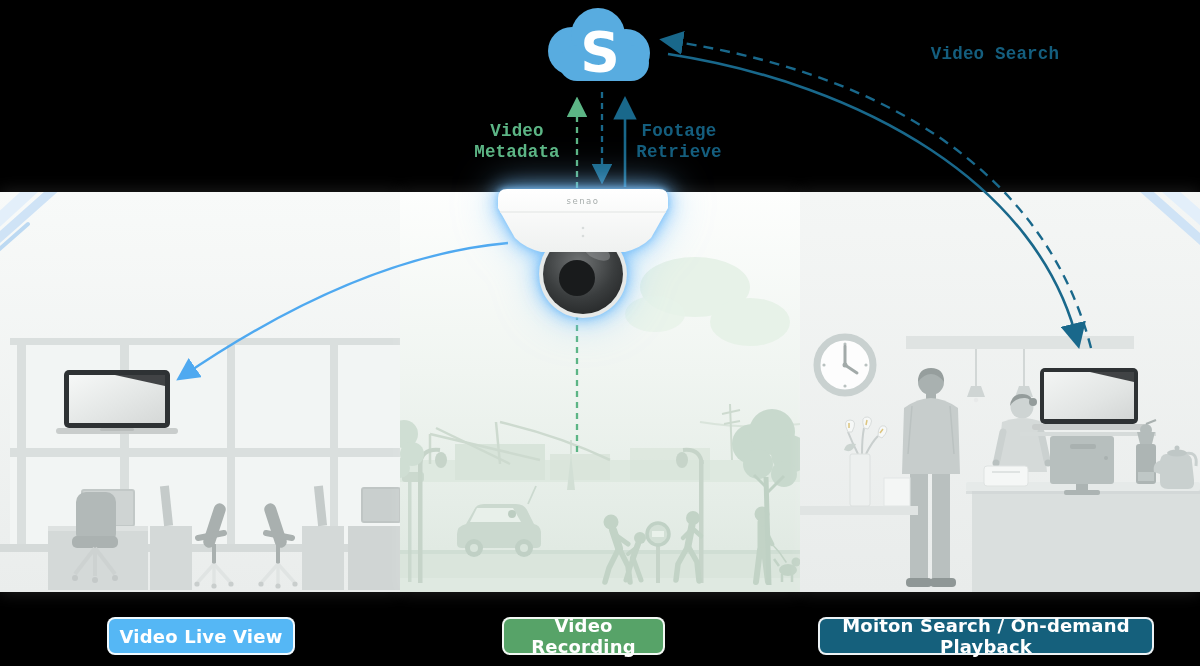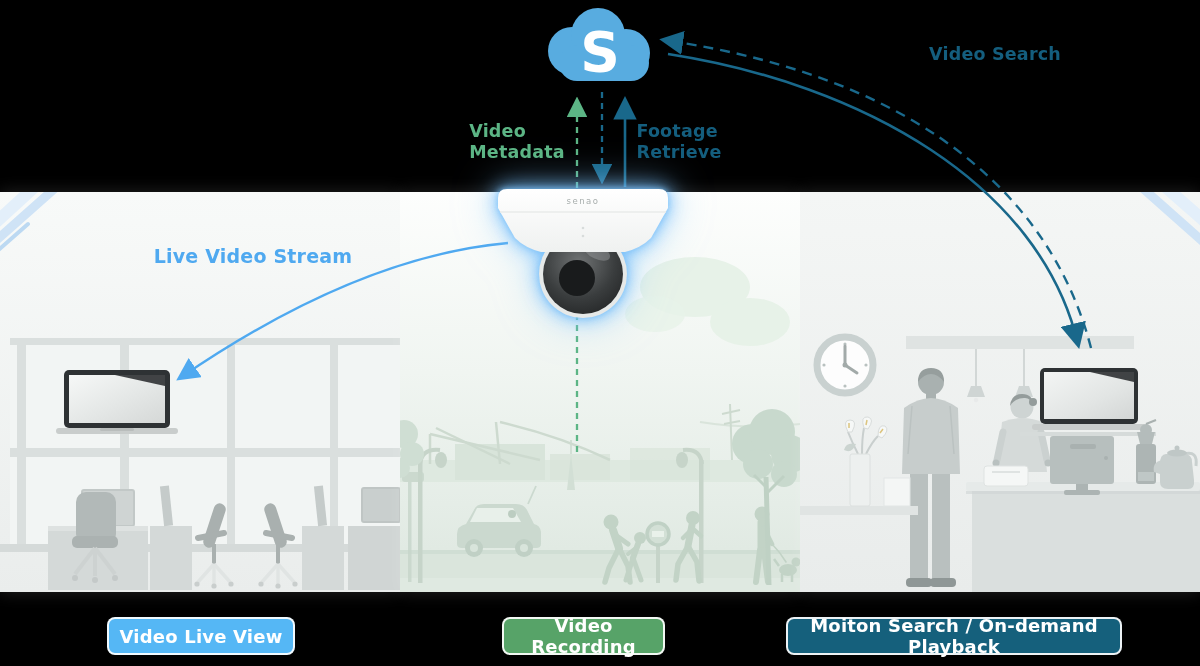--- a/index.html
+++ b/index.html
@@ -17,22 +17,22 @@
   .st-green{stroke:var(--metadata-green)}
   .st-teal{stroke:var(--teal-line)}
   .st-blue{stroke:var(--stream-blue)}
   .cloud{position:absolute;left:539px;top:5px;z-index:6;}
   .cloud-fill{fill:var(--cloud-blue)}
   .camera{position:absolute;left:491px;top:186px;z-index:6;
           filter:drop-shadow(0 0 3px rgba(125,195,250,.95))
                  drop-shadow(0 0 9px rgba(110,185,248,.85))
                  drop-shadow(0 0 18px rgba(140,205,255,.5));}
   .flow-label{position:absolute;z-index:7;transform:translateX(-50%);
-              font-weight:700;font-size:17.5px;line-height:1.22;
-              letter-spacing:.2px;white-space:nowrap;}
+              font-weight:700;font-size:17.5px;line-height:1.22;text-align:center;
+              letter-spacing:.2px;white-space:nowrap;font-family:Liberation Mono, monospace;}
   .lbl-green{color:var(--metadata-green)}
   .lbl-teal{color:var(--teal-text)}
   .lbl-blue{color:var(--stream-blue);font-size:19px}
   .btn{position:absolute;top:617px;height:38px;z-index:7;box-sizing:border-box;
        display:flex;align-items:center;justify-content:center;
        border-radius:8px;border:2px solid rgba(255,255,255,.92);
        color:#fff;font-weight:700;font-size:18px;letter-spacing:.2px;
        font-family:inherit;cursor:pointer;padding:16px 10px;
        box-shadow:2px 4px 8px rgba(0,0,0,.55);}
   .btn-blue{background:var(--button-blue)}
@@ -434,19 +434,18 @@
     <div>Video</div>
     <div>Metadata</div>
   </div>
   <div class="flow-label lbl-teal" style="left:679px;top:121px">
     <div>Footage</div>
     <div>Retrieve</div>
   </div>
   <div class="flow-label lbl-teal" style="left:995px;top:44px">
     <div>Video Search</div>
   </div>
-  <div class="flow-label lbl-blue" style="left:253px;top:245px">Live Video Stream</div>
 
   <button class="btn btn-blue" style="left:107px;width:188px">Video Live View</button>
   <button class="btn btn-green" style="left:502px;width:163px">Video Recording</button>
-  <button class="btn btn-teal" style="left:786px;width:336px">Moiton Search / On-demand Playback</button>
+  <button class="btn btn-teal" style="left:818px;width:336px">Moiton Search / On-demand Playback</button>
 
 </div>
 
 </body></html>

